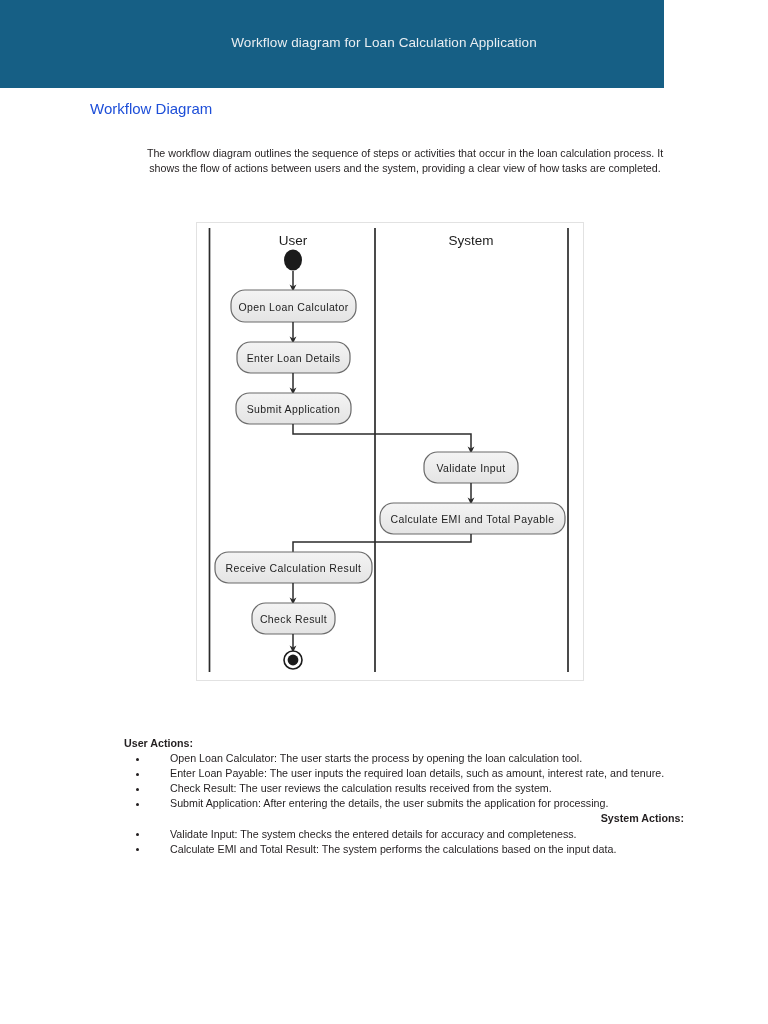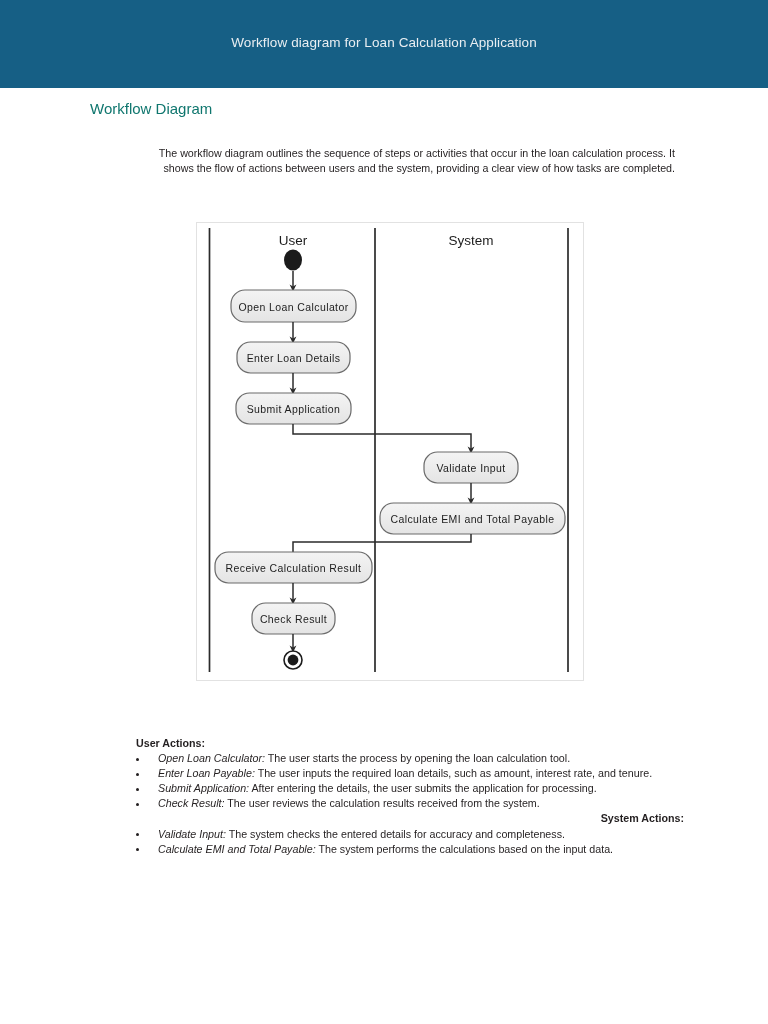--- a/index.html
+++ b/index.html
@@ -14,21 +14,21 @@
     color: #231f20;
     overflow: hidden;
     position: relative;
   }
 
   
   .header-banner {
     position: absolute;
     left: 0;
     top: 0;
-    width: 768px;
+    width: 664px;
     height: 88px;
     background: #165f85;
     box-sizing: border-box;
   }
   .header-title {
     position: absolute;
     left: 0;
     top: 35px;
     width: 768px;
     text-align: center;
@@ -37,34 +37,34 @@
     letter-spacing: .1px;
     font-family: "Liberation Sans", sans-serif;
   }
 
   
   .section-heading {
     position: absolute;
     left: 90px;
     top: 100px;
     font-size: 15px;
-    color: #0f766e;
+    color: #1d4ed8;
     font-family: "Liberation Sans", sans-serif;
   }
 
   
   .intro-paragraph {
     position: absolute;
     left: 135px;
     top: 146px;
     width: 540px;
     font-size: 10.7px;
     line-height: 15.2px;
     color: #231f20;
-    text-align: right;
+    text-align: center;
   }
 
   
   .diagram-wrap {
     position: absolute;
     left: 196px;
     top: 222px;
     width: 436px;
     height: 460px;
   }
@@ -77,21 +77,21 @@
     position: absolute;
     left: 124px;
     top: 736px;
     width: 560px;
     font-size: 10.7px;
     line-height: 15.1px;
   }
   .actions-heading {
     font-weight: bold;
     font-size: 10.7px;
-    margin: 0 0 0 12px;
+    margin: 0 0 0 0;
     color: #231f20;
   }
   .actions-heading.second {
     margin-top: 0px;
     text-align: right;
   }
   ul.action-list {
     list-style: none;
     margin: 0 0 0 0;
     padding: 0;
@@ -104,21 +104,21 @@
   ul.action-list li .bullet-dot {
     position: absolute;
     left: 12px;
     top: 6.5px;
     width: 3.2px;
     height: 3.2px;
     background: #231f20;
     border-radius: 50%;
   }
   .term {
-    font-style: italic;
+    margin-left: 12px;
   }
 </style>
 </head>
 <body>
 
 <div class="header-banner">
   <div class="header-title">Workflow diagram for Loan Calculation Application</div>
 </div>
 
 <div class="section-heading">Workflow Diagram</div>
@@ -211,31 +211,31 @@
   <div class="actions-heading">User Actions:</div>
 
   <ul class="action-list">
     <li>
       <span class="bullet-dot"></span><span class="term">Open Loan Calculator:</span><span> The user starts the process by opening the loan calculation tool.</span>
     </li>
     <li>
       <span class="bullet-dot"></span><span class="term">Enter Loan Payable:</span><span> The user inputs the required loan details, such as amount, interest rate, and tenure.</span>
     </li>
     <li>
+      <span class="bullet-dot"></span><span class="term">Check Result:</span><span> The user reviews the calculation results received from the system.</span>
+    </li>
+    <li>
       <span class="bullet-dot"></span><span class="term">Submit Application:</span><span> After entering the details, the user submits the application for processing.</span>
     </li>
-    <li>
-      <span class="bullet-dot"></span><span class="term">Check Result:</span><span> The user reviews the calculation results received from the system.</span>
-    </li>
   </ul>
 
   <div class="actions-heading second">System Actions:</div>
 
   <ul class="action-list">
     <li>
       <span class="bullet-dot"></span><span class="term">Validate Input:</span><span> The system checks the entered details for accuracy and completeness.</span>
     </li>
     <li>
-      <span class="bullet-dot"></span><span class="term">Calculate EMI and Total Payable:</span><span> The system performs the calculations based on the input data.</span>
+      <span class="bullet-dot"></span><span class="term">Calculate EMI and Total Result:</span><span> The system performs the calculations based on the input data.</span>
     </li>
   </ul>
 
 </div>
 
 </body></html>

